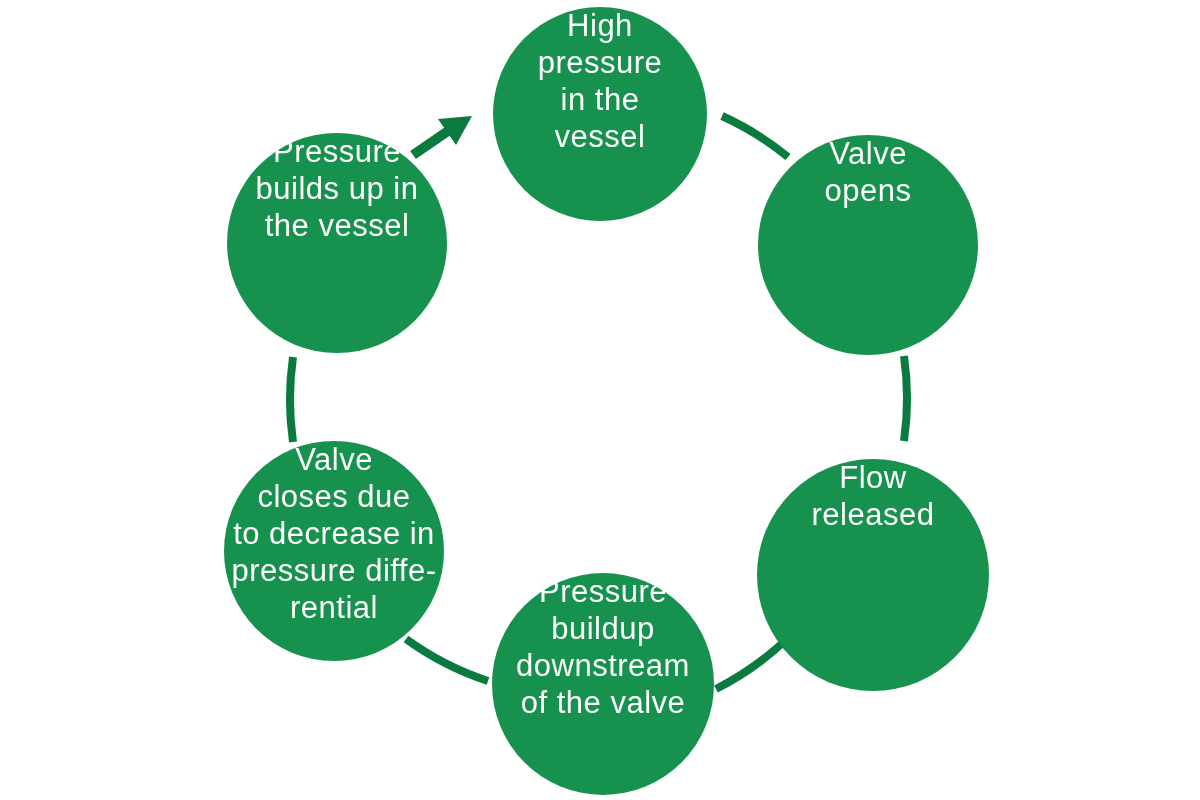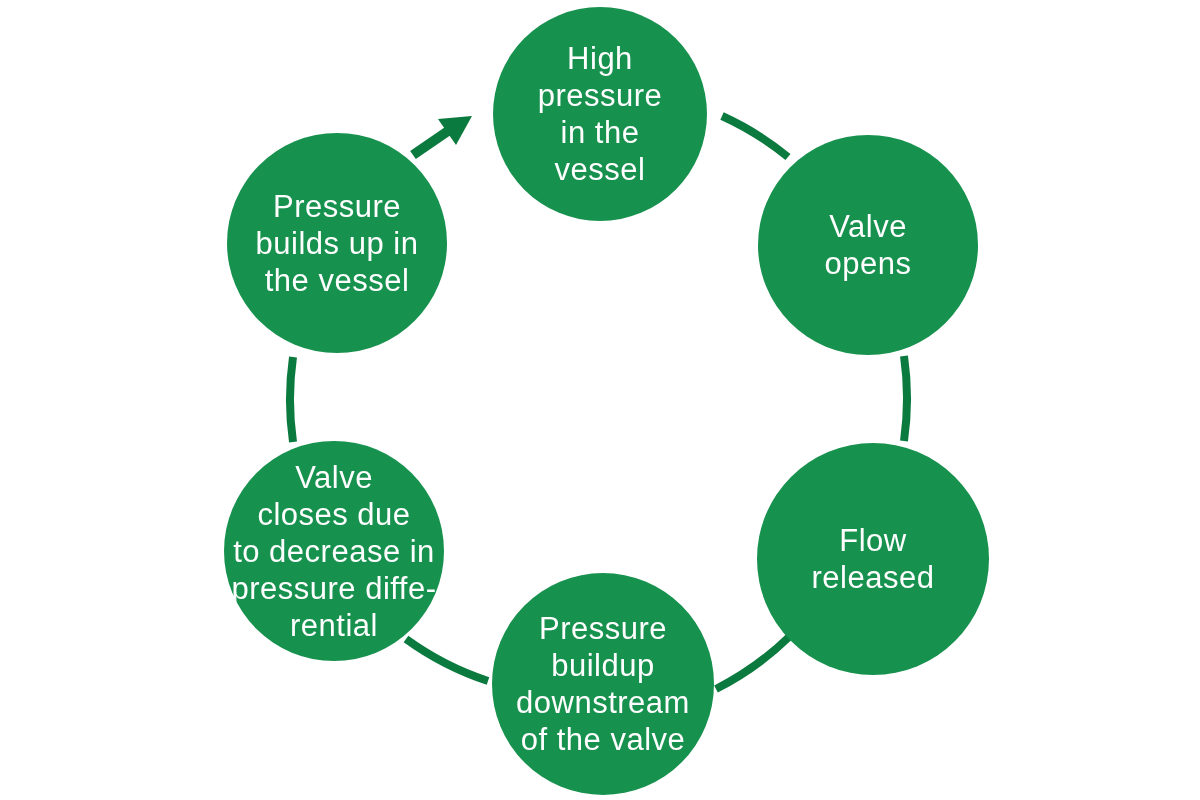--- a/index.html
+++ b/index.html
@@ -35,35 +35,35 @@
   }
   .arrow-head {
     fill: var(--connector, #0b7a3e);
     stroke: none;
   }
   .node {
     position: absolute;
     border-radius: 50%;
     background: var(--node-fill, #14904b);
     display: flex;
-    align-items: center;
+    align-items: flex-start;
     justify-content: center;
     text-align: center;
   }
   .node-label {
     color: var(--label-text, #ffffff);
     font-size: 31px;
     line-height: 37px;
     white-space: pre;
     letter-spacing: 0.5px;
   }
   
   .n1 { left: 493px; top: 7px;   width: 214px; height: 214px; }  
   .n2 { left: 758px; top: 135px; width: 220px; height: 220px; }  
-  .n3 { left: 757px; top: 443px; width: 232px; height: 232px; }  
+  .n3 { left: 757px; top: 459px; width: 232px; height: 232px; }  
   .n4 { left: 492px; top: 573px; width: 222px; height: 222px; }  
   .n5 { left: 224px; top: 441px; width: 220px; height: 220px; }  
   .n6 { left: 227px; top: 133px; width: 220px; height: 220px; }  
 </style>
 </head>
 <body>
 
 <div class="stage">
 
   <svg class="links" viewBox="0 0 1200 800" xmlns="http://www.w3.org/2000/svg">

